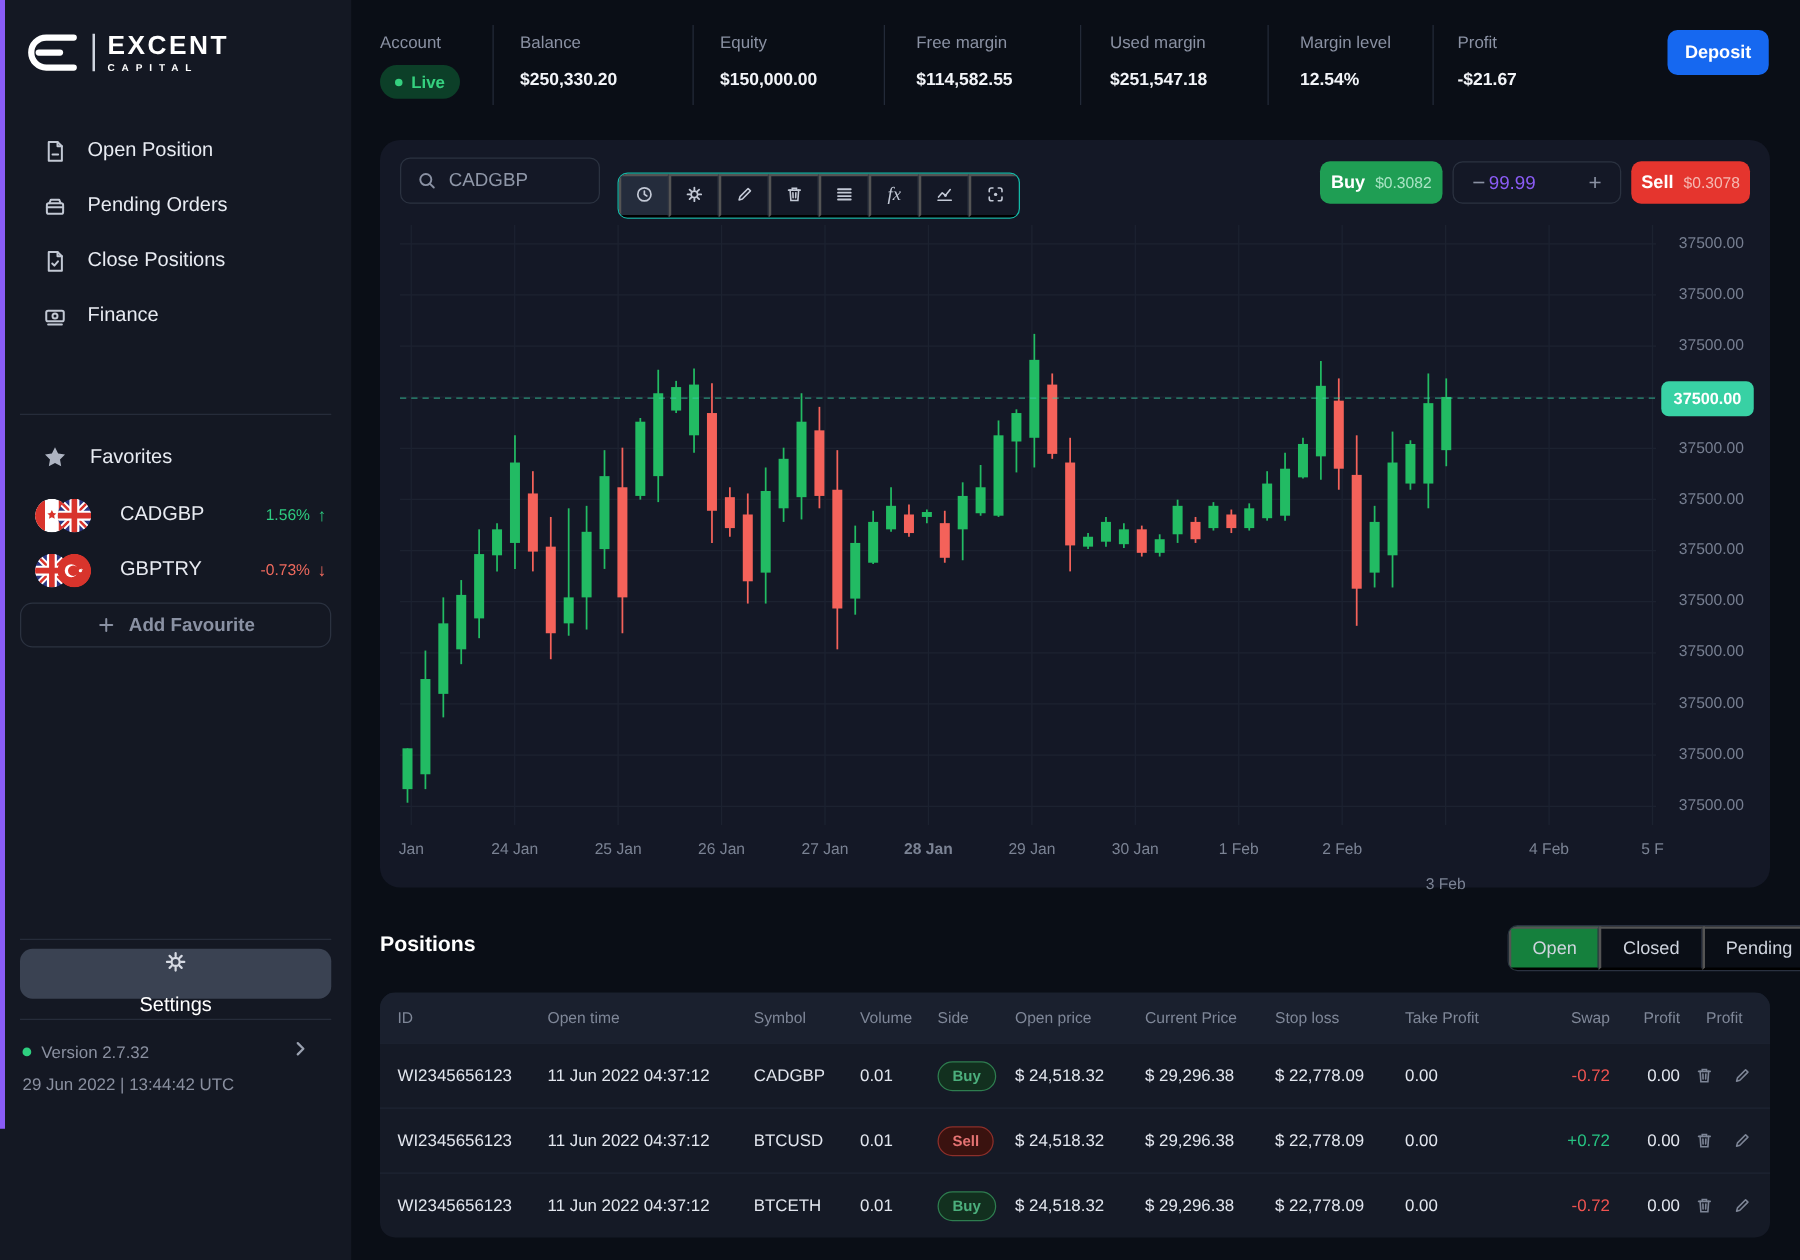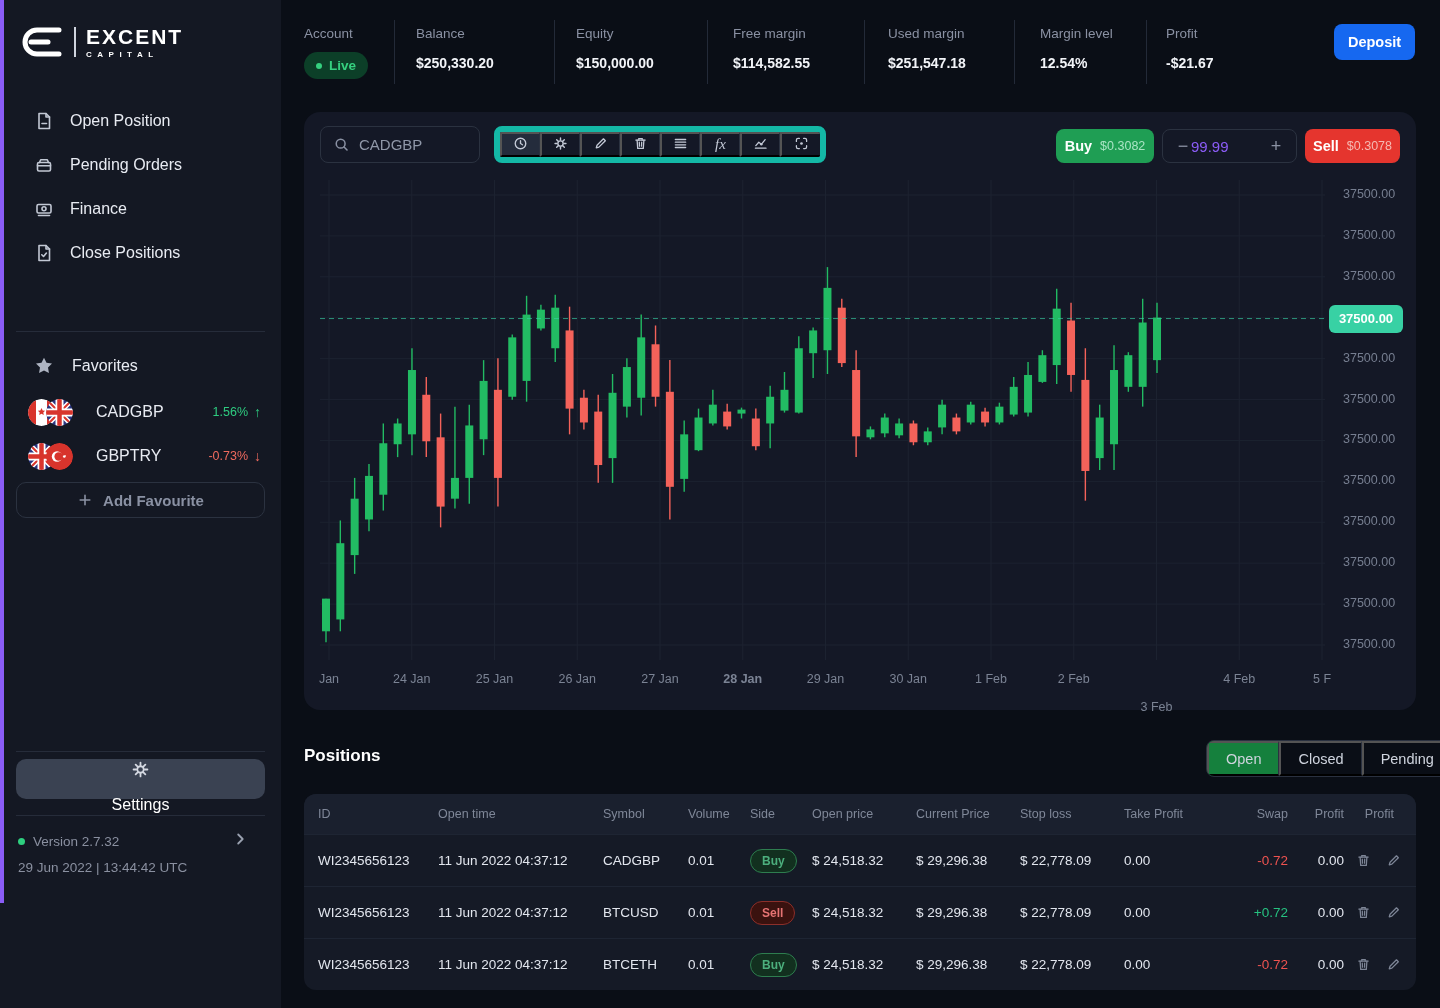--- a/index.html
+++ b/index.html
@@ -65,22 +65,22 @@
     font-family:"Liberation Sans", sans-serif; }
 
   
   .chart-panel { position:absolute; left:304px; top:112px; width:1112px; height:598px;
     background:#141826; border-radius:16px; }
   .search-box { position:absolute; left:16px; top:14px; width:160px; height:37px; border:1px solid #2b3240;
     border-radius:8px; display:flex; align-items:center; gap:9px; padding:0 12px; }
   .search-box .ic { color:#8a91a3; display:flex; }
   .search-box input { background:transparent; border:none; outline:none; color:#8f97a8;
     font-size:15px; width:100px; font-family:"Liberation Sans", sans-serif; }
-  .tool-group { position:absolute; left:190px; top:14px; height:37px; display:flex;
-    border:6px solid #14b8a6; border-radius:8px; overflow:hidden; }
+  .tool-group { position:absolute; left:190px; top:26px; height:37px; display:flex;
+    border:1px solid #14b8a6; border-radius:8px; overflow:hidden; }
   .tool-btn { width:40px; height:100%; display:flex; align-items:center; justify-content:center;
     color:#c3c9d6; border-right:1px solid #2b3240; cursor:pointer; background:transparent; }
   .tool-btn:last-child { border-right:none; }
   .tool-btn.active { background:#242c3c; }
   .fx-glyph { font-family:"Liberation Serif", serif; font-style:italic; font-size:15px; }
 
   .buy-btn { position:absolute; left:752px; top:17px; width:98px; height:34px; background:#1f9e54;
     border:none; border-radius:8px; color:#fff; cursor:pointer; display:flex; align-items:center;
     justify-content:center; gap:8px; font-family:"Liberation Sans", sans-serif; }
   .buy-btn .lbl { font-size:14.5px; font-weight:700; }
@@ -168,36 +168,36 @@
           <rect x="3.5" y="7.5" width="13" height="8.5" rx="1.5"></rect>
             <path d="M3.5 10.8 h13"></path>
             <path d="M5.5 7.5 l1.2-2.8 h6.6 l1.2 2.8"></path>
         </svg>
       </span>
       <span>Pending Orders</span>
     </div>
     <div class="nav-item">
       <span class="ic">
         <svg width="20" height="20" viewBox="0 0 20 20" fill="none" stroke="currentColor" stroke-width="1.6" stroke-linecap="round" stroke-linejoin="round">
+          <path d="M5 2.5 h7 l3.5 3.5 v11.5 h-10.5 z"></path>
+            <path d="M12 2.5 v3.5 h3.5"></path>
+            <path d="M7.8 11.8 l1.7 1.7 2.9-3.4"></path>
+        </svg>
+      </span>
+      <span>Close Positions</span>
+    </div>
+    <div class="nav-item">
+      <span class="ic">
+        <svg width="20" height="20" viewBox="0 0 20 20" fill="none" stroke="currentColor" stroke-width="1.6" stroke-linecap="round" stroke-linejoin="round">
           <rect x="3" y="5.5" width="14" height="8.5" rx="1.5"></rect>
             <circle cx="10" cy="9.75" r="2"></circle>
             <path d="M4.5 16.5 h11"></path>
         </svg>
       </span>
       <span>Finance</span>
-    </div>
-    <div class="nav-item">
-      <span class="ic">
-        <svg width="20" height="20" viewBox="0 0 20 20" fill="none" stroke="currentColor" stroke-width="1.6" stroke-linecap="round" stroke-linejoin="round">
-          <path d="M5 2.5 h7 l3.5 3.5 v11.5 h-10.5 z"></path>
-            <path d="M12 2.5 v3.5 h3.5"></path>
-            <path d="M7.8 11.8 l1.7 1.7 2.9-3.4"></path>
-        </svg>
-      </span>
-      <span>Close Positions</span>
     </div>
   </nav>
 
   <div class="divider" style="top:331px"></div>
 
   <div class="fav-header">
     <span class="ic">
       <svg width="20" height="20" viewBox="0 0 20 20" fill="currentColor">
         <path d="M10 1.8 l2.5 5 5.5.8 -4 3.9 .95 5.5 -4.95-2.6 -4.95 2.6 .95-5.5 -4-3.9 5.5-.8z"></path>
       </svg>

